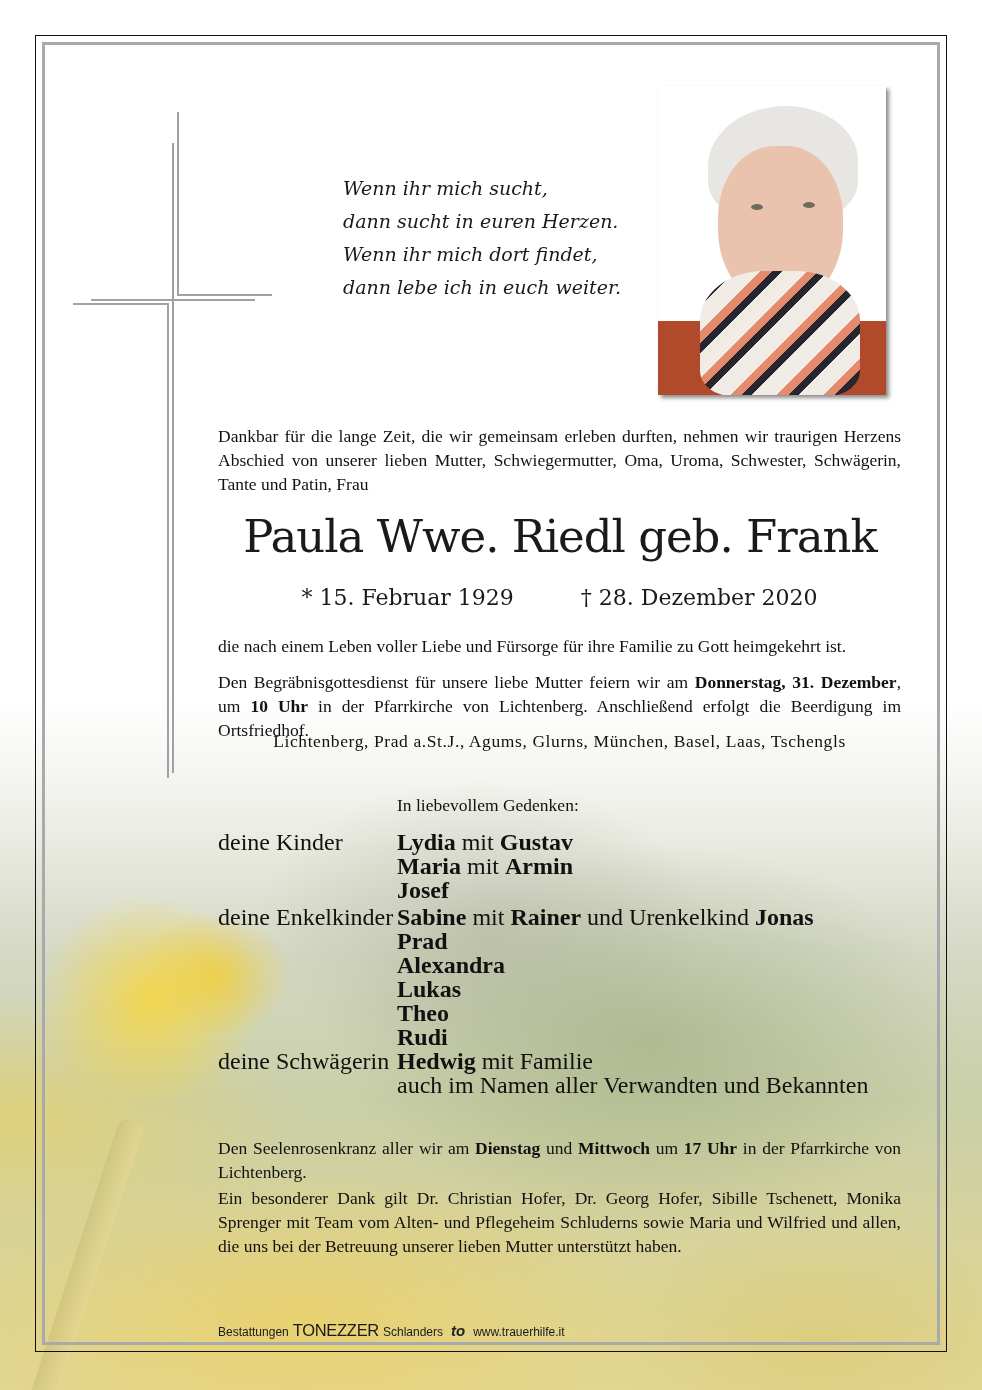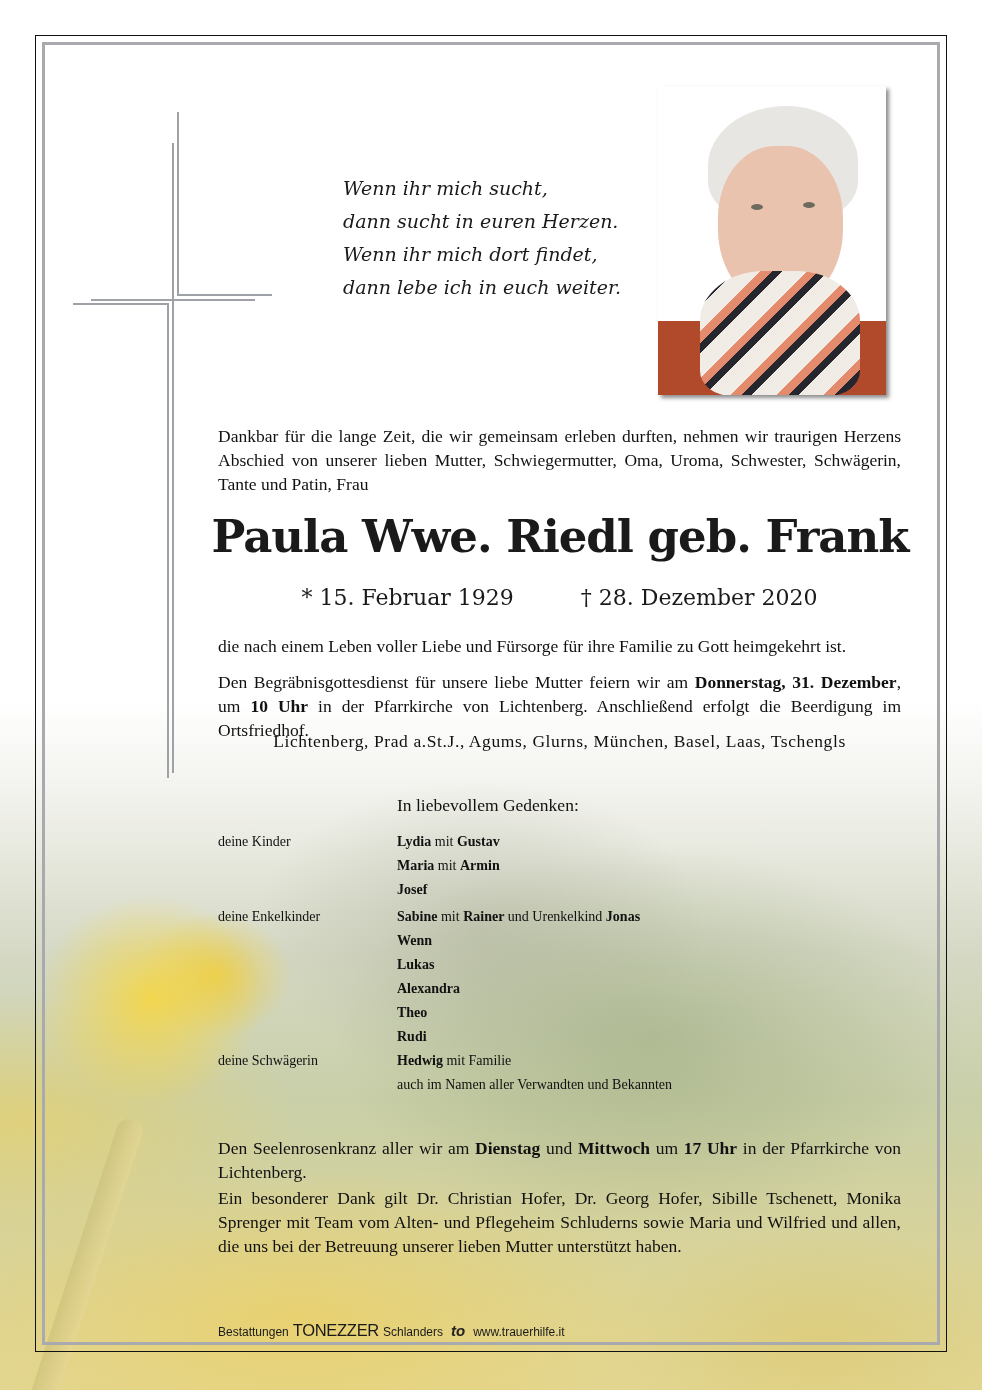--- a/index.html
+++ b/index.html
@@ -56,35 +56,35 @@
   .photo .scarf { position:absolute; left:42px; top:185px; width:160px; height:125px;
     background: repeating-linear-gradient(135deg, #f2ece6 0 10px, #e38b6c 10px 18px, #25262e 18px 25px, #f0ebe4 25px 33px);
     border-radius: 40% 40% 20% 20%; }
   .text-block {
     position: absolute; left: 218px; width: 683px;
     font-size: 17.5px; line-height: 24px; text-align: justify;
   }
   .intro { top: 424px; }
   .name {
     position: absolute; left: 200px; width: 720px; top: 510px; text-align: center;
-    font-family: "DejaVu Serif", serif; font-weight: 700;
+    font-family: "DejaVu Serif", serif; font-weight: 400;
     font-size: 45px; letter-spacing: -1px; color: #1a1a1a; white-space: nowrap;
   }
   .dates {
     position: absolute; left: 218px; width: 683px; top: 585px; text-align: center;
     font-family: "DejaVu Serif", serif; font-size: 22px; color: #1a1a1a;
   }
   .dates span { margin: 0 30px; }
   .after { top: 634px; }
   .funeral { top: 670px; }
   .places { top: 729px; text-align: center; letter-spacing: 0.6px; }
   .gedenken {
     position: absolute; left: 397px; top: 795px; font-size: 17.5px;
   }
-  .family { position: absolute; left: 218px; top: 830px; font-size: 14px; }
+  .family { position: absolute; left: 218px; top: 830px; font-size: 24px; }
   .family-row { display: flex; height: 24px; line-height: 24px; }
   .family-row.gap { margin-top: 3px; align-items: center; }
   .rel { width: 179px; }
   .who b { font-weight: bold; }
   .rosary { top: 1136px; }
   .thanks { top: 1186px; }
   .footer {
     position: absolute; left: 218px; top: 1321px;
     font-family: "Liberation Sans", sans-serif; font-size: 12px; color: #1a1a1a;
     display: flex; align-items: baseline; white-space: nowrap;
@@ -156,29 +156,29 @@
     <div class="family-row">
       <div class="rel"></div>
       <div class="who"><b>Josef</b></div>
     </div>
     <div class="family-row gap">
       <div class="rel">deine Enkelkinder</div>
       <div class="who"><b>Sabine</b><span> mit </span><b>Rainer</b><span> und Urenkelkind </span><b>Jonas</b></div>
     </div>
     <div class="family-row">
       <div class="rel"></div>
-      <div class="who"><b>Wenn</b></div>
+      <div class="who"><b>Prad</b></div>
+    </div>
+    <div class="family-row">
+      <div class="rel"></div>
+      <div class="who"><b>Alexandra</b></div>
     </div>
     <div class="family-row">
       <div class="rel"></div>
       <div class="who"><b>Lukas</b></div>
-    </div>
-    <div class="family-row">
-      <div class="rel"></div>
-      <div class="who"><b>Alexandra</b></div>
     </div>
     <div class="family-row">
       <div class="rel"></div>
       <div class="who"><b>Theo</b></div>
     </div>
     <div class="family-row">
       <div class="rel"></div>
       <div class="who"><b>Rudi</b></div>
     </div>
     <div class="family-row">

